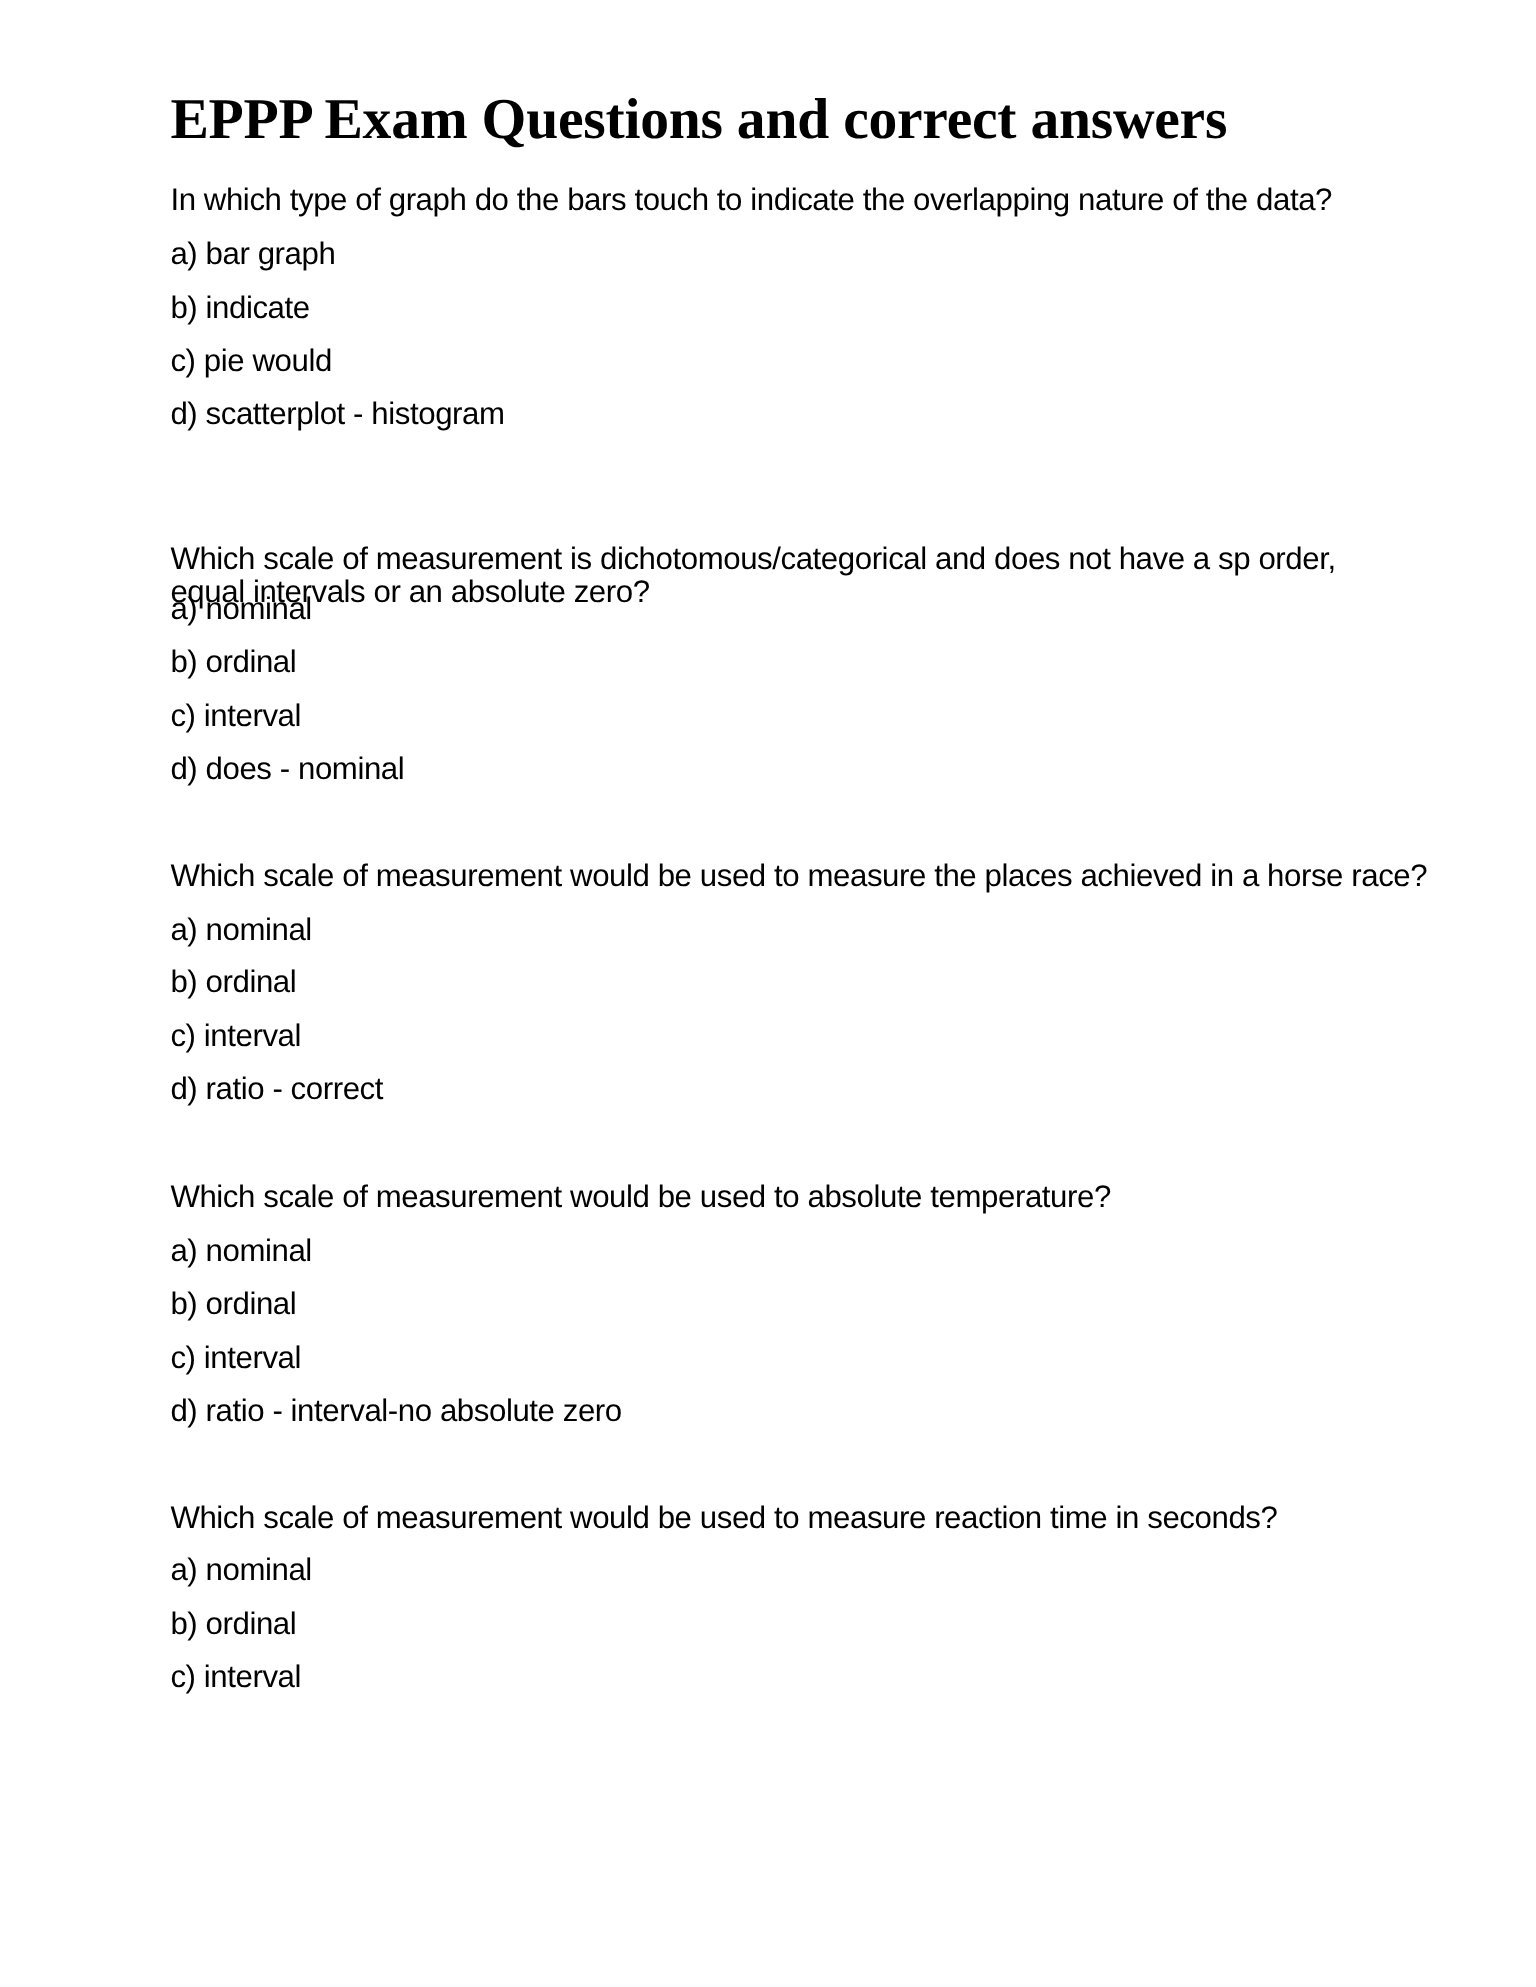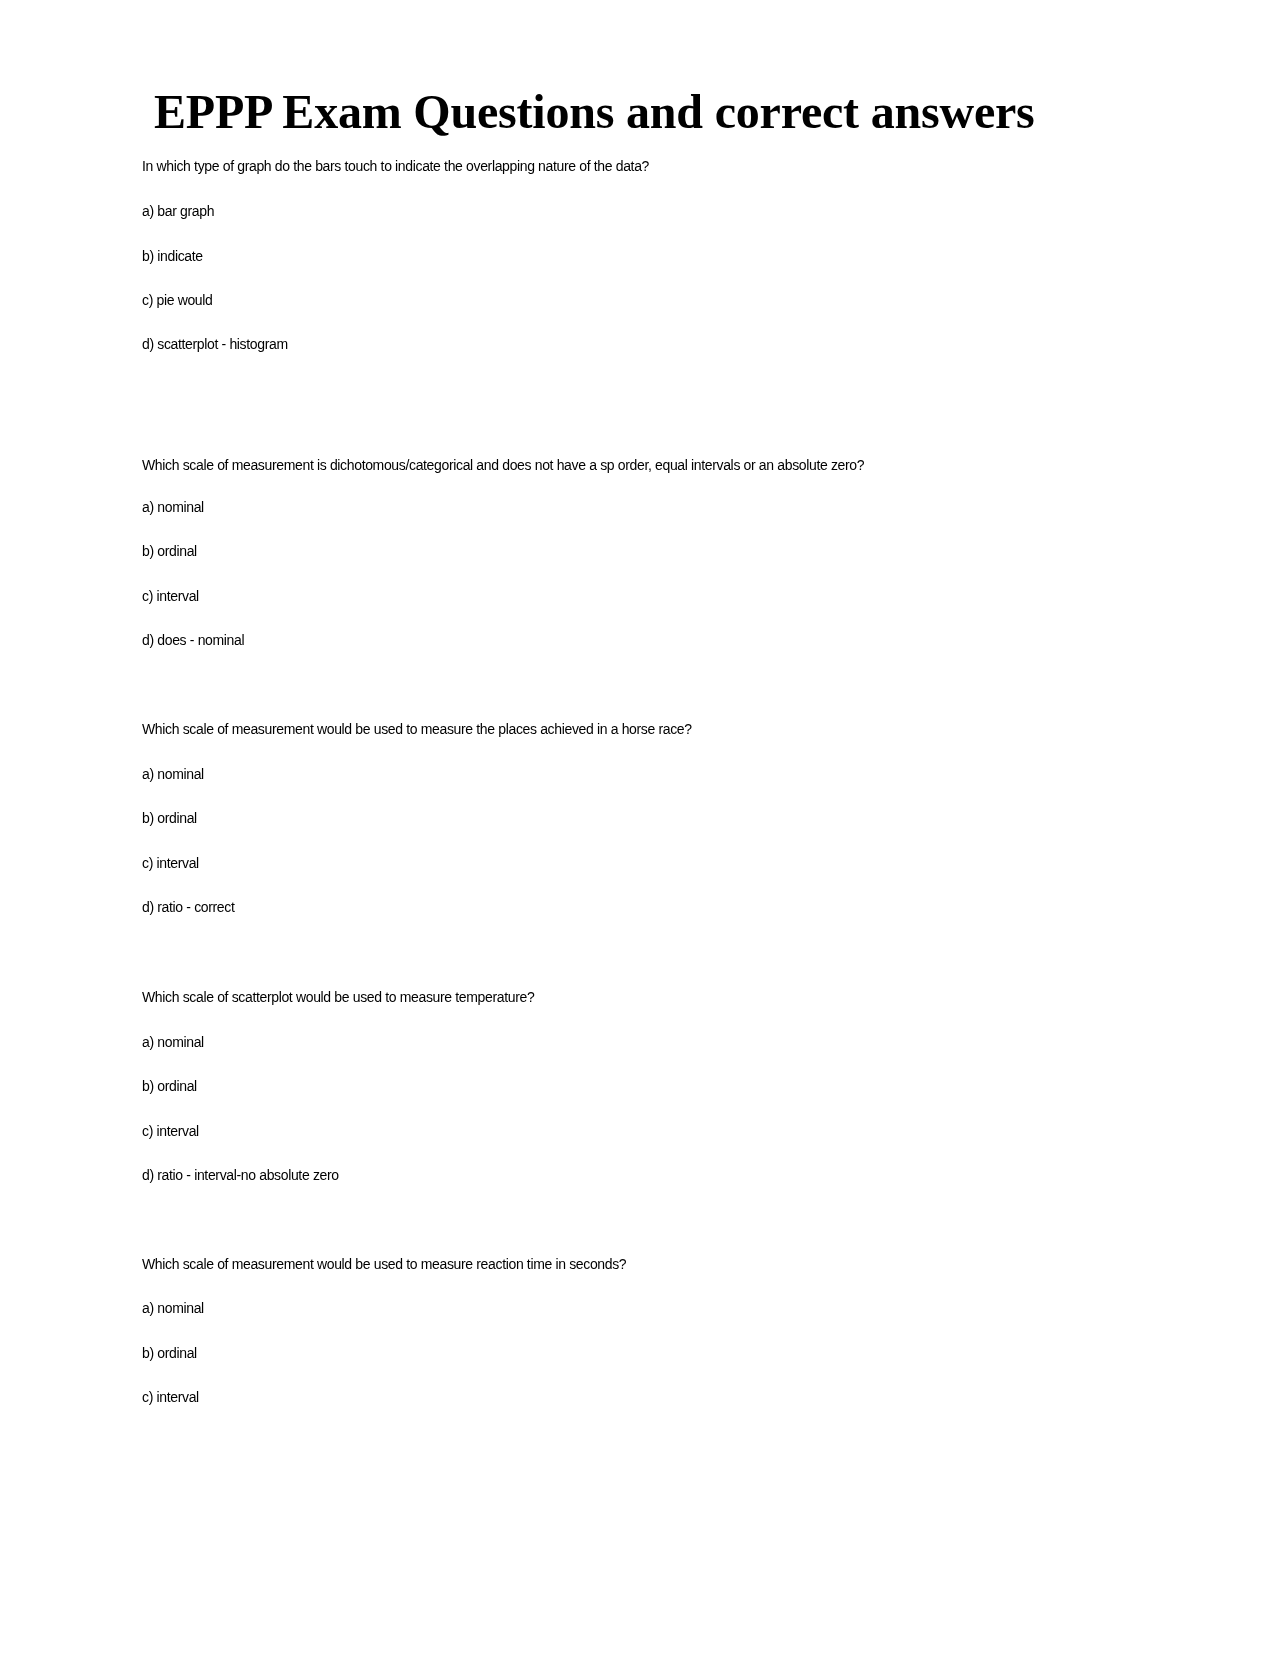--- a/index.html
+++ b/index.html
@@ -6,33 +6,33 @@
   body { width: 1280px; height: 1656px; position: relative; overflow: hidden; }
   .page {
     position: absolute; left: 0; top: 0; width: 1280px; height: 1656px;
     background: #ffffff;
   }
   .content {
     position: absolute; left: 142px; top: 0; width: 1000px;
     color: #000000;
   }
   h1.title {
-    margin: 12px;
+    margin: 0;
     position: absolute; top: 72px; left: 0;
     font-family: "Liberation Serif", "DejaVu Serif", serif;
     font-weight: bold;
     font-size: 48px;
     line-height: 56px;
     white-space: nowrap;
     letter-spacing: -0.2px;
   }
   .line {
     position: absolute; left: 0;
     font-family: "Liberation Sans", "DejaVu Sans", sans-serif;
-    font-size: 14px;
+    font-size: 26px;
     line-height: 28px;
     white-space: nowrap;
     letter-spacing: -0.35px;
   }
   .line.wrap { white-space: normal; width: 985px; margin-top: 32px; }
 </style>
 </head>
 <body>
 
 <div class="page">
@@ -57,21 +57,21 @@
 
     <div>
       <div class="line" style="top:715px">Which scale of measurement would be used to measure the places achieved in a horse race?</div>
       <div class="line" style="top:760px">a) nominal</div>
       <div class="line" style="top:804px">b) ordinal</div>
       <div class="line" style="top:849px">c) interval</div>
       <div class="line" style="top:893px">d) ratio - correct</div>
     </div>
 
     <div>
-      <div class="line" style="top:983px">Which scale of scatterplot would be used to measure temperature?</div>
+      <div class="line" style="top:983px">Which scale of measurement would be used to absolute temperature?</div>
       <div class="line" style="top:1028px">a) nominal</div>
       <div class="line" style="top:1072px">b) ordinal</div>
       <div class="line" style="top:1117px">c) interval</div>
       <div class="line" style="top:1161px">d) ratio - interval-no absolute zero</div>
     </div>
 
     <div>
       <div class="line" style="top:1250px">Which scale of measurement would be used to measure reaction time in seconds?</div>
       <div class="line" style="top:1294px">a) nominal</div>
       <div class="line" style="top:1339px">b) ordinal</div>

